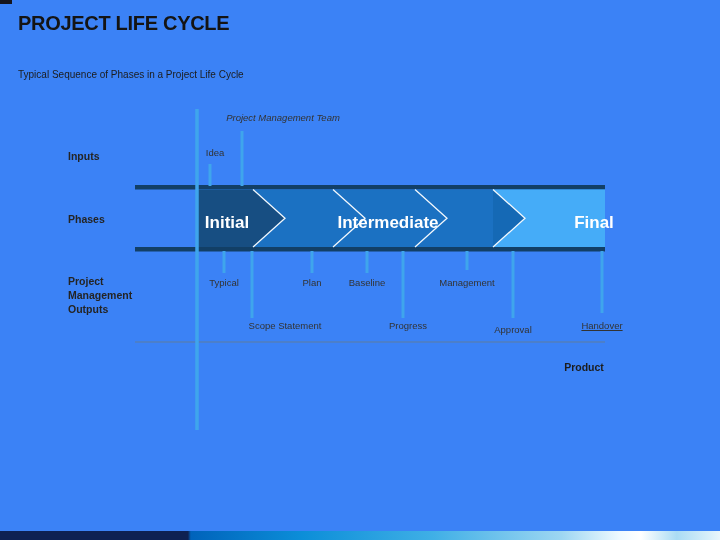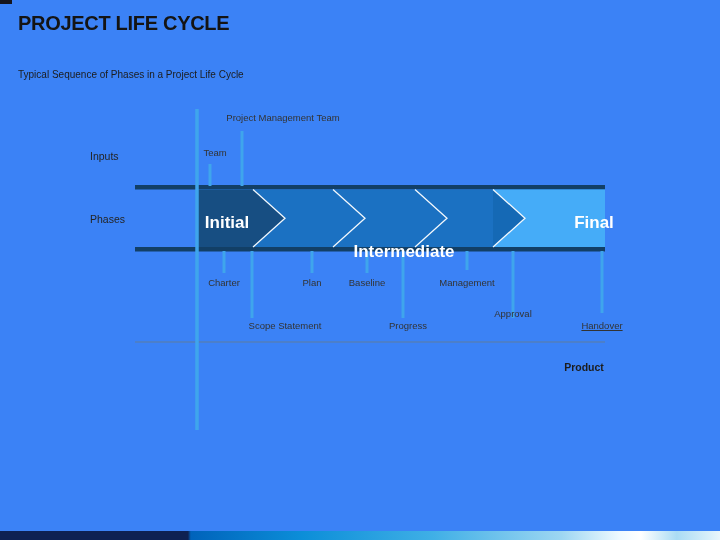--- a/index.html
+++ b/index.html
@@ -10,48 +10,48 @@
   .corner-mark{position:absolute;left:0;top:0;width:12px;height:4px;background:#15151e;}
   .title{
     position:absolute;left:18px;top:12px;font-size:20px;font-weight:bold;
     color:#141414;letter-spacing:-0.3px;white-space:nowrap;
   }
   .subtitle{
     position:absolute;left:18px;top:49px;font-size:10px;color:#1c1c1c;white-space:nowrap;margin-top:20px;
   }
   .diagram-svg{position:absolute;left:0;top:0;}
   .rowlbl{
-    position:absolute;left:90px;font-size:10.5px;font-weight:normal;color:#242424;
+    position:absolute;left:68px;font-size:10.5px;font-weight:bold;color:#242424;
     line-height:14px;
   }
   .lbl-inputs{top:149px;}
   .lbl-phases{top:212px;}
   .lbl-outputs{top:274px;width:80px;}
   .lbl-deliverables{top:361px;width:80px;}
   .tag{
     position:absolute;font-size:9.5px;color:#333;white-space:nowrap;
     transform:translateX(-50%);
   }
-  .tag-team{left:283px;top:112px;}
+  .tag-team{left:283px;top:112px;font-style:italic;}
   .tag-idea{left:215px;top:147px;}
   .tag-charter{left:224px;top:277px;}
   .tag-plan{left:312px;top:277px;}
   .tag-baseline{left:367px;top:277px;}
   .tag-acceptance{left:467px;top:277px;}
   .tag-scope{left:253px;top:320px;margin-left:32px;}
   .tag-progress{left:408px;top:320px;}
-  .tag-approval{left:513px;top:308px;}
+  .tag-approval{left:513px;top:324px;}
   .tag-handover{left:602px;top:320px;text-decoration:underline;}
   .tag-product{left:584px;top:361px;font-weight:bold;font-size:10.5px;color:#1c1c1c;}
   .phase{
     position:absolute;top:213px;font-size:17px;font-weight:bold;color:#ffffff;
     transform:translateX(-50%);white-space:nowrap;
   }
   .ph-initial{left:227px;}
-  .ph-intermediate{left:404px;margin-top:29px;}
+  .ph-intermediate{left:388px;}
   .ph-final{left:594px;}
   .bottom-bar{
     position:absolute;left:0;bottom:0;width:720px;height:9px;
     background:linear-gradient(to right,
       #0e2152 0, #0e2152 26.1%, #0063bb 26.5%, #0c8ed8 42%, #3fafe6 60%,
       #9dd6f2 78%, #eefaff 86%, #ffffff 89%, #aadcf4 94%, #d8effa 98.5%, #eaf6fc 100%);
   }
 </style>
 </head>
 <body>
@@ -91,29 +91,30 @@
     <line x1="312" y1="251" x2="312" y2="273" stroke="#3fa5ec" stroke-width="3"></line>
     <line x1="367" y1="251" x2="367" y2="273" stroke="#3fa5ec" stroke-width="3"></line>
     <line x1="403" y1="251" x2="403" y2="318" stroke="#3fa5ec" stroke-width="3"></line>
     <line x1="467" y1="251" x2="467" y2="270" stroke="#3fa5ec" stroke-width="3"></line>
     <line x1="513" y1="251" x2="513" y2="318" stroke="#3fa5ec" stroke-width="3"></line>
     <line x1="602" y1="251" x2="602" y2="313" stroke="#3fa5ec" stroke-width="3"></line>
   </svg>
 
   <div class="rowlbl lbl-inputs">Inputs</div>
   <div class="rowlbl lbl-phases">Phases</div>
+  <div class="rowlbl lbl-outputs">Project Management Outputs</div>
 
   <div class="tag tag-team">Project Management Team</div>
-  <div class="tag tag-idea">Team</div>
+  <div class="tag tag-idea">Idea</div>
 
   <div class="phase ph-initial">Initial</div>
   <div class="phase ph-intermediate">Intermediate</div>
   <div class="phase ph-final">Final</div>
 
-  <div class="tag tag-charter">Charter</div>
+  <div class="tag tag-charter">Typical</div>
   <div class="tag tag-plan">Plan</div>
   <div class="tag tag-baseline">Baseline</div>
   <div class="tag tag-acceptance">Management</div>
   <div class="tag tag-scope">Scope Statement</div>
   <div class="tag tag-progress">Progress</div>
   <div class="tag tag-approval">Approval</div>
   <div class="tag tag-handover">Handover</div>
 
   <div class="tag tag-product">Product</div>
 

